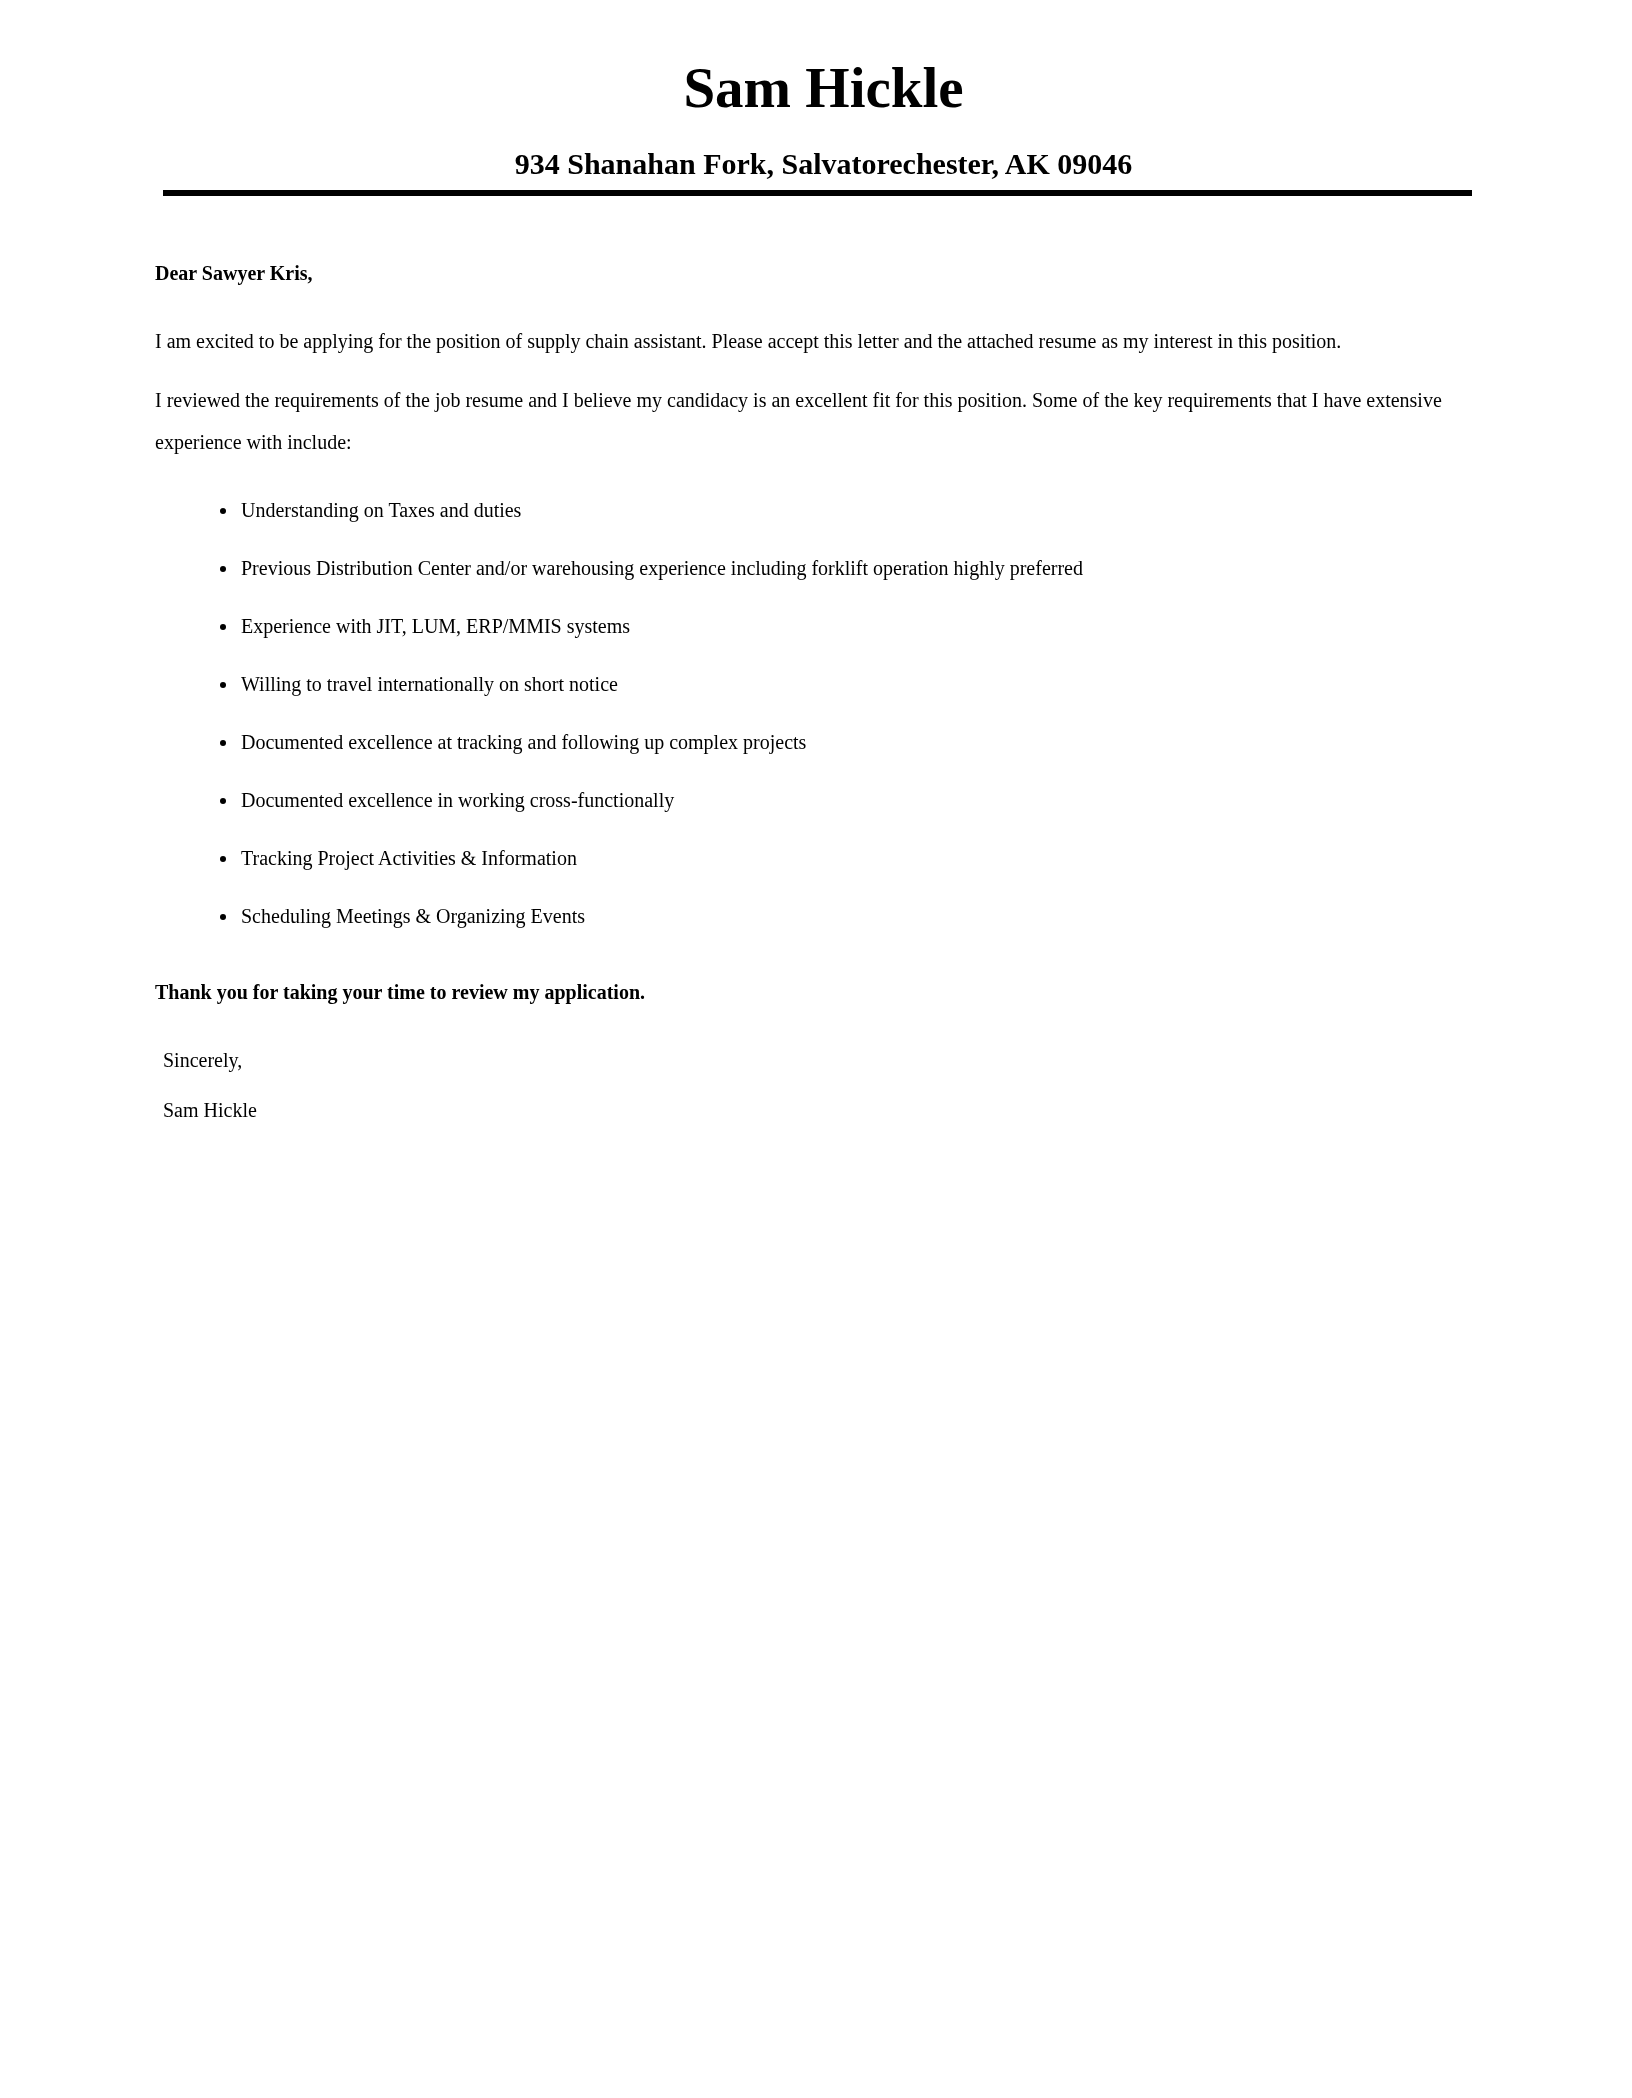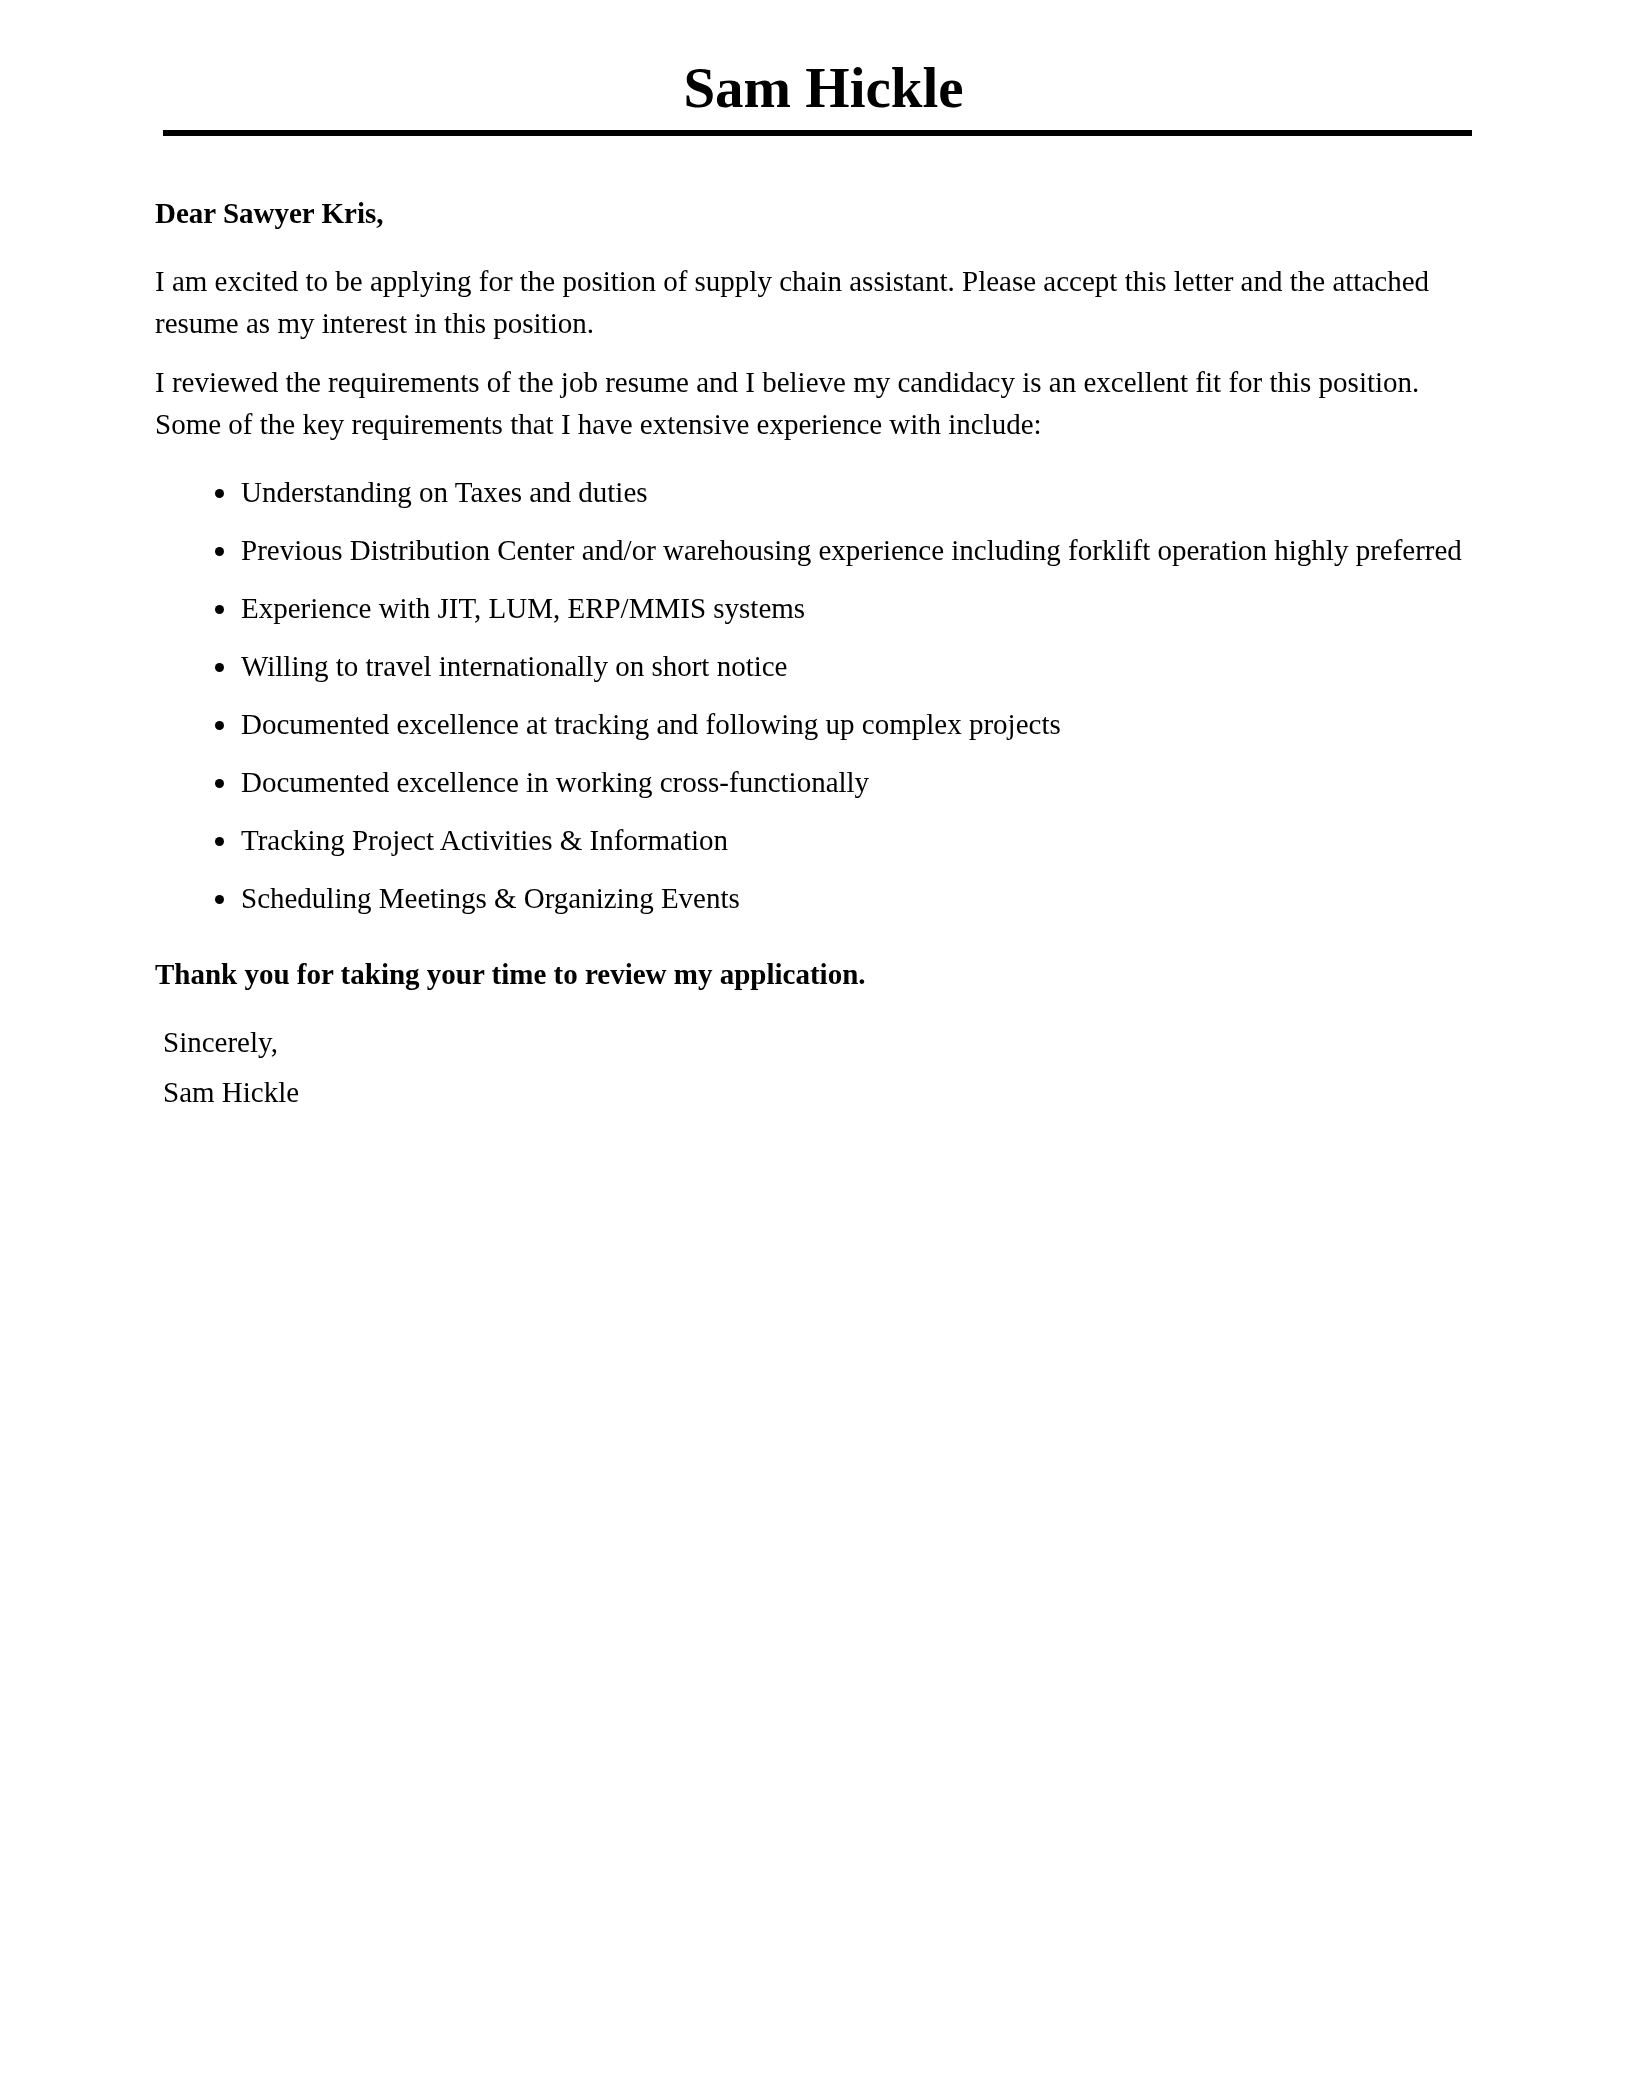--- a/index.html
+++ b/index.html
@@ -32,21 +32,21 @@
     font-weight: bold;
     text-align: center;
     line-height: 1.15;
   }
   .divider {
     height: 6px;
     background: #000000;
     margin: 9px 20px 0 8px;
   }
   .body-text {
-    font-size: 29px;
+    font-size: 20px;
     line-height: 42px;
   }
   .salutation {
     margin: 56px 0 26px 0;
     font-weight: bold;
   }
   .para {
     margin: 16px 0 17px 0;
   }
   .req-list {
@@ -68,20 +68,21 @@
     margin: 8px;
   }
 </style>
 </head>
 <body>
 
 <div class="page">
 
   <header>
     <h1 class="title">Sam Hickle</h1>
+    <div class="address">934 Shanahan Fork, Salvatorechester, AK 09046</div>
     <div class="divider"></div>
   </header>
 
   <main class="body-text">
 
     <p class="salutation">Dear Sawyer Kris,</p>
 
     <p class="para">I am excited to be applying for the position of supply chain assistant. Please accept this letter and the attached resume as my interest in this position.</p>
 
 

